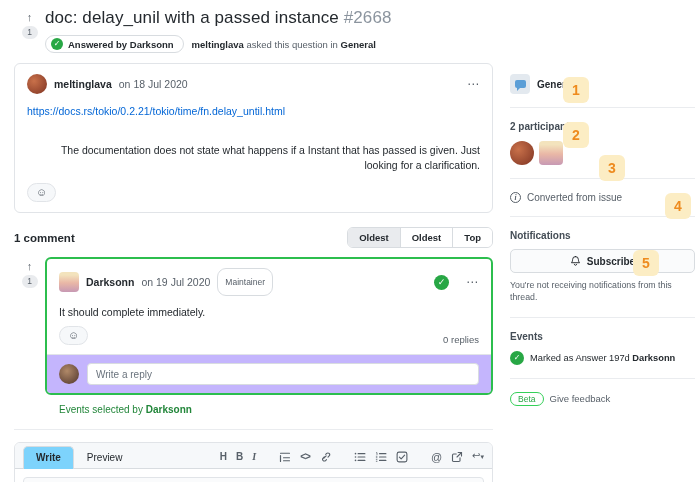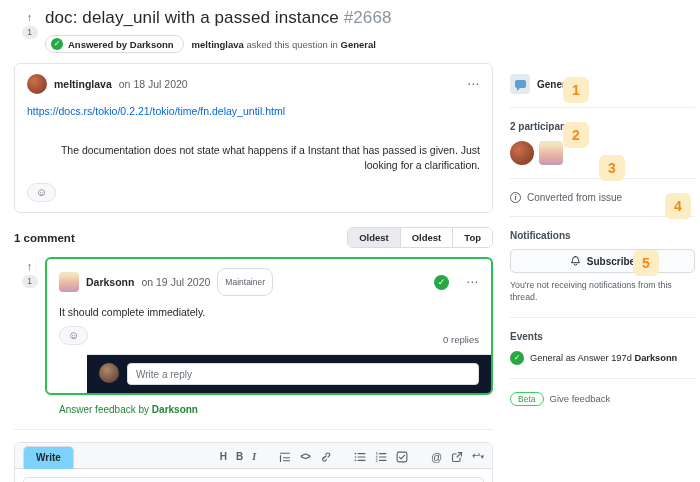--- a/index.html
+++ b/index.html
@@ -55,21 +55,21 @@
   
   .answer-row { display:flex; }
   .answer-card { flex:1; border:2px solid #2cbe4e; border-radius:6px; background:#fff; overflow:hidden; }
   .ans-pad { padding:9px 12px; }
   .role-pill { border:1px solid #d8dce0; border-radius:9px; padding:8px 7px; font-size:8.5px; color:#586069; }
   .ans-check { margin-left:auto; width:15px; height:15px; border-radius:50%; background:#28a745; color:#fff; font-size:9px; line-height:15px; text-align:center; cursor:pointer; }
   .ans-kebab { margin-left:10px; }
   .ans-body { margin-top:10px; font-size:10.5px; }
   .ans-react { display:flex; align-items:flex-end; margin-top:8px; }
   .replies { margin-left:auto; color:#586069; font-size:9.5px; }
-  .reply-strip { border-top:1px solid #e1e4e8; background:#0f172a; padding:8px 12px; display:flex; align-items:flex-start; gap:8px;margin-left:40px; }
+  .reply-strip { border-top:1px solid #e1e4e8; background:#c4b5fd; padding:8px 12px; display:flex; align-items:center; gap:8px; }
   .avatar.me { background:radial-gradient(circle at 40% 35%, #b08968, #4e342b); }
   .reply-input { flex:1; height:22px; border:1px solid #d8dce0; border-radius:4px; background:#fff; padding:0 8px; font-family:inherit; font-size:10px; color:#24292e; }
   .reply-input::placeholder { color:#6a737d; }
   .selected-note { margin:9px 0 0 45px; color:#22863a; font-size:10px; }
   .selected-note b { font-weight:700; }
   .divider { border-top:1px solid #eaecef; margin:14px 0 12px 0; }
 
   
   .composer { border:1px solid #e1e4e8; border-radius:6px; overflow:hidden; }
   .tabbar { background:#f6f8fa; border-bottom:1px solid #d8dce0; display:flex; align-items:flex-end; padding:0 8px; height:26px; }
@@ -179,27 +179,28 @@
               <span class="replies">0 replies</span>
             </div>
           </div>
           <div class="reply-strip">
             <span class="avatar me"></span>
             <input class="reply-input" placeholder="Write a reply" style="">
           </div>
         </div>
       </div>
 
-      <div class="selected-note"><span>Answer feedback by</span> <b>Darksonn</b></div>
+      <div class="selected-note"><span>Events selected by</span> <b>Darksonn</b></div>
 
       <div class="divider"></div>
 
       <div class="composer">
         <div class="tabbar">
           <span class="tab on">Write</span>
+          <span class="tab">Preview</span>
           <div class="tools">
             <span class="tl">H</span>
             <span class="tl">B</span>
             <span class="tl it">I</span>
             <span class="gap"></span>
             <svg width="12" height="12" viewBox="0 0 16 16">
                 <path d="M2 3h12M2 6v8M6 9h8M6 13h8" stroke="#586069" stroke-width="1.6" fill="none" stroke-linecap="round"></path>
               </svg>
             <span class="tl" style="font-weight:600;letter-spacing:-1px;">&lt;&gt;</span>
             <svg width="12" height="12" viewBox="0 0 16 16">
@@ -272,21 +273,21 @@
           </svg>
         <span>Subscribe</span>
       </button>
       <div class="notif-cap">You're not receiving notifications from this thread.</div>
 
       <div class="sb-div"></div>
 
       <div class="sb-label">Events</div>
       <div class="event-row">
         <span class="ev-check">✓</span>
-        <span><span>General as Answer</span> <span>197d</span> <b>Darksonn</b></span>
+        <span><span>Marked as Answer</span> <span>197d</span> <b>Darksonn</b></span>
       </div>
 
       <div class="sb-div"></div>
 
       <div class="beta-row">
         <span class="beta-pill">Beta</span>
         <span class="beta-txt">Give feedback</span>
       </div>
     </div>
   </div>

